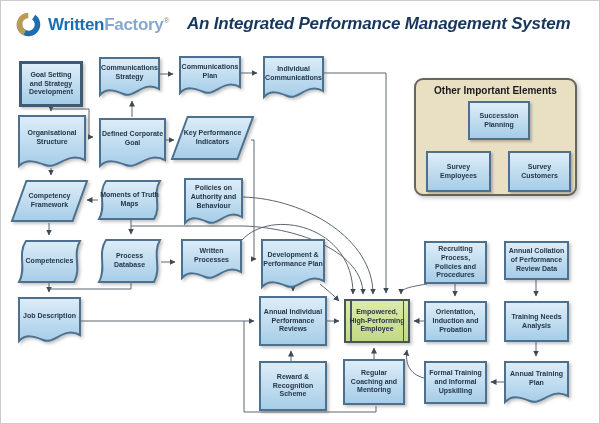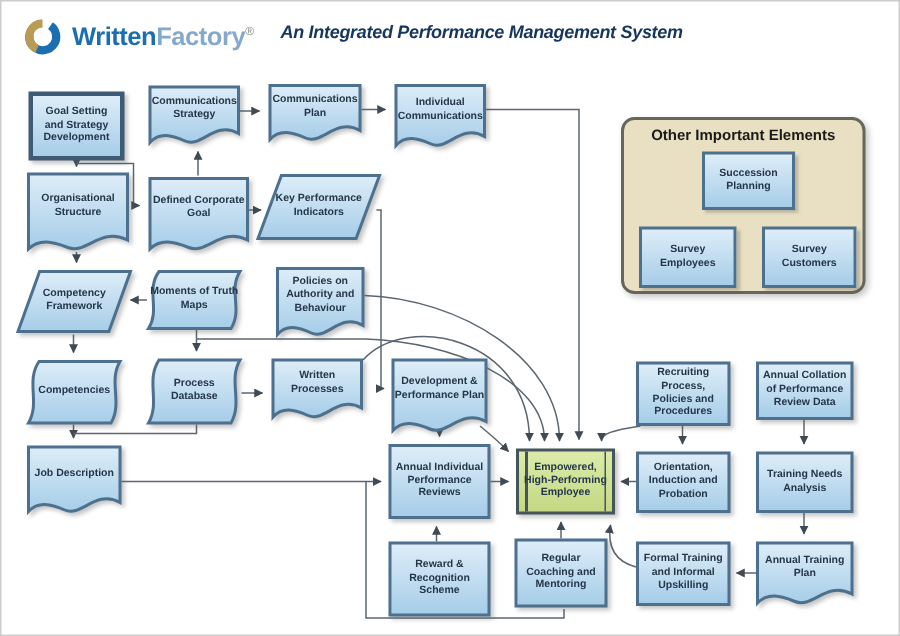--- a/index.html
+++ b/index.html
@@ -4,21 +4,21 @@
 <style>
   html,body{margin:0;padding:0;background:#fff;}
   .stage{position:relative;width:600px;height:424px;background:#ffffff;border:1px solid #cccccc;
          font-family:"Liberation Sans", sans-serif;overflow:hidden;box-sizing:border-box;}
   
   .hdr{position:absolute;left:0;top:0;width:600px;height:48px;}
   .logo{position:absolute;left:14px;top:10px;display:flex;align-items:center;}
   .logo-text{font-size:17px;font-weight:700;color:#1d6eb0;margin-left:6px;letter-spacing:-0.3px;}
   .logo-text .factory{color:#85a9cc;font-weight:700;}
   .logo-text sup{font-size:8px;color:#888;font-weight:400;}
-  .main-title{position:absolute;left:186px;top:13px;width:406px;font-size:12px;font-weight:700;
+  .main-title{position:absolute;left:186px;top:13px;width:406px;font-size:17px;font-weight:700;
               font-style:italic;color:#17365d;letter-spacing:-0.2px;}
   
   .edges{position:absolute;left:0;top:0;z-index:1;}
   .edge{fill:none;stroke:#5b6670;stroke-width:1;}
   
   .node{position:absolute;z-index:2;display:flex;align-items:center;justify-content:center;
         text-align:center;filter:drop-shadow(2px 2px 1.5px rgba(90,90,90,.35));box-sizing:border-box;}
   .lbl{position:relative;z-index:3;font-size:7px;font-weight:700;color:#243648;line-height:1.25;padding:1px 2px;}
   .node.rect{background:linear-gradient(180deg,#ddedf8,#a6cde8);border:2px solid #4d708e;}
   .node.thick{border-width:3px;border-color:#3f5a75;}

